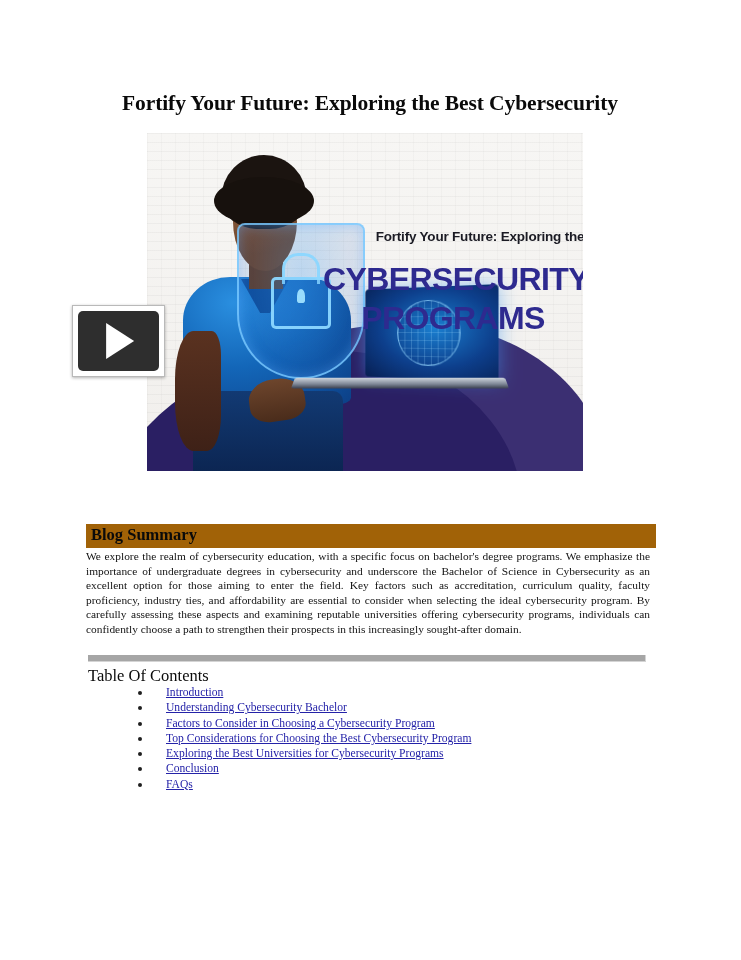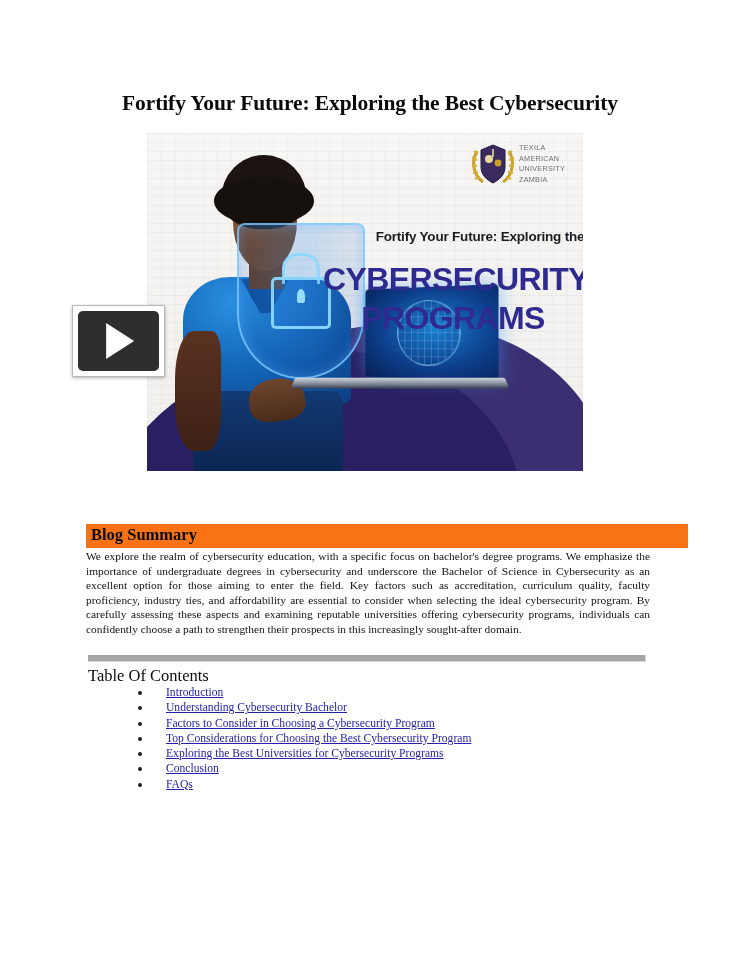--- a/index.html
+++ b/index.html
@@ -352,22 +352,21 @@
     border-bottom: 18px solid transparent;
   }
 
   
   .summary-bar {
     position: absolute;
     left: 86px;
     top: 524px;
     width: 570px;
     height: 24px;
-    background: #f97316;
-    padding-left: 32px;
+    background: #a16207;
   }
   .summary-bar span {
     position: absolute;
     left: 5px;
     top: 1px;
     font-family: "Liberation Serif", serif;
     font-weight: bold;
     font-size: 16.5px;
     color: #0a0a0a;
   }
@@ -458,38 +457,20 @@
 
       <div class="laptop-screen">
         <div class="laptop-globe"></div>
       </div>
       <div class="laptop-base"></div>
 
       <div class="banner-kicker">Fortify Your Future: Exploring the Best</div>
       <div class="banner-head1">CYBERSECURITY</div>
       <div class="banner-head2">PROGRAMS</div>
 
-      <div class="logo">
-        <svg class="logo-mark" viewBox="0 0 44 46">
-          <path d="M6 10 C0 20, 2 34, 12 41" stroke="#c9a227" stroke-width="3" fill="none"></path>
-          <path d="M38 10 C44 20, 42 34, 32 41" stroke="#c9a227" stroke-width="3" fill="none"></path>
-          <path d="M7 13 l-4 -3 M6 19 l-5 -2 M6 25 l-5 -1 M7 31 l-5 1 M9 36 l-5 2" stroke="#d4b03a" stroke-width="2" fill="none"></path>
-          <path d="M37 13 l4 -3 M38 19 l5 -2 M38 25 l5 -1 M37 31 l5 1 M35 36 l5 2" stroke="#d4b03a" stroke-width="2" fill="none"></path>
-          <path d="M22 4 L34 9 L34 26 C34 34, 28 39, 22 42 C16 39, 10 34, 10 26 L10 9 Z" fill="#3a2a5e" stroke="#241a42" stroke-width="1"></path>
-          <circle cx="18" cy="18" r="4" fill="#e8d9a0"></circle>
-          <circle cx="27" cy="22" r="3.4" fill="#c9a227"></circle>
-          <path d="M22 8 L22 16" stroke="#e8d9a0" stroke-width="1.6"></path>
-        </svg>
-        <div class="logo-text">
-          <div>TEXILA</div>
-          <div>AMERICAN</div>
-          <div>UNIVERSITY</div>
-          <div>ZAMBIA</div>
-        </div>
-      </div>
     </div>
   </div>
 
   <div class="play-btn">
     <div class="play-inner">
       <div class="play-tri"></div>
     </div>
   </div>
 
   <div class="summary-bar">

